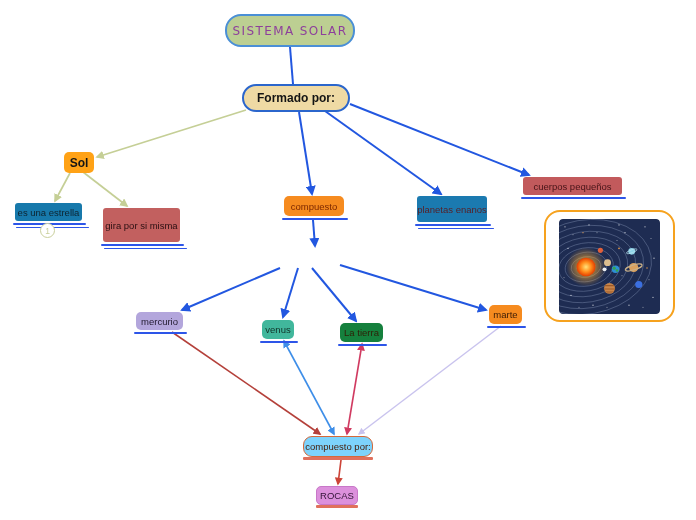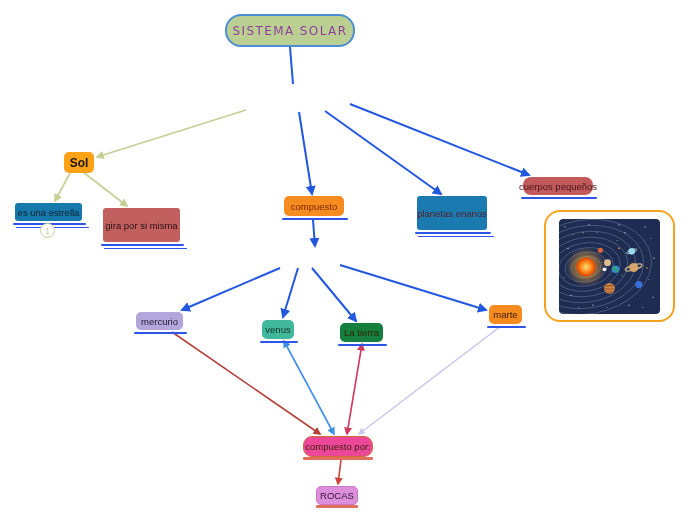--- a/index.html
+++ b/index.html
@@ -73,63 +73,66 @@
       <line x1="284" y1="341" x2="334" y2="434" stroke="#3e8ee8" stroke-width="1.6" marker-end="url(#arw3)" marker-start="url(#arw3)"></line>
       <line x1="362" y1="344" x2="347" y2="434" stroke="#d03a60" stroke-width="1.6" marker-end="url(#arw4)" marker-start="url(#arw4)"></line>
       <line x1="501" y1="326" x2="359" y2="434" stroke="#c9c3ee" stroke-width="1.4" marker-end="url(#arw5)"></line>
       <line x1="341" y1="460" x2="338" y2="484" stroke="#cc4438" stroke-width="1.6" marker-end="url(#arw6)"></line>
     </svg>
 
   <div class="nodes">
       <div class="node s-pill v-title" style="left: 225px; top: 14px; width: 130px; height: 33px; background: rgb(188, 207, 146); color: rgb(141, 63, 155); border: 2px solid rgb(74, 143, 214);">
         <span class="lbl">SISTEMA SOLAR</span>
       </div>
+      <div class="node s-pill v-key" style="left: 242px; top: 84px; width: 108px; height: 28px; background: rgb(239, 218, 164); color: rgb(20, 20, 20); border: 2px solid rgb(43, 102, 204);">
+        <span class="lbl">Formado por:</span>
+      </div>
       <div class="node s-round v-key" style="left: 64px; top: 152px; width: 30px; height: 21px; background: rgb(255, 162, 22); color: rgb(21, 21, 21);">
         <span class="lbl">Sol</span>
       </div>
       <div class="node s-box v-plain" style="left: 15px; top: 203px; width: 67px; height: 18px; background: rgb(23, 121, 171); color: rgb(13, 36, 48);">
         <span class="lbl">es una estrella</span>
         <i class="ul" style="background: rgb(45, 85, 232);"></i>
         <i class="ul2" style="background: rgb(45, 85, 232);"></i>
       </div>
       <div class="node s-box v-plain" style="left: 103px; top: 208px; width: 77px; height: 34px; background: rgb(194, 96, 95); color: rgb(42, 15, 18);">
         <span class="lbl">gira por si misma</span>
         <i class="ul" style="background: rgb(45, 85, 232);"></i>
         <i class="ul2" style="background: rgb(45, 85, 232);"></i>
       </div>
       <div class="node s-round v-plain" style="left: 284px; top: 196px; width: 60px; height: 20px; background: rgb(246, 139, 31); color: rgb(124, 40, 0);">
         <span class="lbl">compuesto</span>
         <i class="ul" style="background: rgb(45, 85, 232);"></i>
       </div>
-      <div class="node s-box v-plain" style="left: 417px; top: 196px; width: 70px; height: 34px; background: rgb(27, 122, 176); color: rgb(87, 31, 38);">
+      <div class="node s-box v-plain" style="left: 417px; top: 196px; width: 70px; height: 26px; background: rgb(27, 122, 176); color: rgb(87, 31, 38);">
         <span class="lbl">planetas enanos</span>
         <i class="ul" style="background: rgb(45, 85, 232);"></i>
         <i class="ul2" style="background: rgb(45, 85, 232);"></i>
       </div>
-      <div class="node s-box v-plain" style="left: 523px; top: 177px; width: 70px; height: 18px; background: rgb(194, 90, 92); color: rgb(71, 20, 24); border-radius: 8px;">
+      <div class="node s-box v-plain" style="left: 523px; top: 177px; width: 99px; height: 18px; background: rgb(194, 90, 92); color: rgb(71, 20, 24);">
         <span class="lbl">cuerpos pequeños</span>
         <i class="ul" style="background: rgb(45, 85, 232);"></i>
       </div>
       <div class="node s-round v-plain" style="left: 136px; top: 312px; width: 47px; height: 18px; background: rgb(179, 166, 220); color: rgb(34, 26, 48);">
         <span class="lbl">mercurio</span>
         <i class="ul" style="background: rgb(45, 85, 232);"></i>
       </div>
       <div class="node s-round v-plain" style="left: 262px; top: 320px; width: 32px; height: 19px; background: rgb(65, 183, 156); color: rgb(16, 50, 40);">
         <span class="lbl">venus</span>
         <i class="ul" style="background: rgb(45, 85, 232);"></i>
       </div>
       <div class="node s-round v-plain" style="left: 340px; top: 323px; width: 43px; height: 19px; background: #15803d; color: rgb(46, 34, 8);">
         <span class="lbl">La tierra</span>
         <i class="ul" style="background: rgb(45, 85, 232);"></i>
       </div>
       <div class="node s-round v-plain" style="left: 489px; top: 305px; width: 33px; height: 19px; background: rgb(246, 139, 31); color: rgb(60, 28, 6);">
         <span class="lbl">marte</span>
         <i class="ul" style="background: rgb(45, 85, 232);"></i>
       </div>
-      <div class="node s-soft v-plain" style="left: 303px; top: 436px; width: 70px; height: 21px; background: #ec4899; color: rgb(68, 28, 8); border: 1px solid rgb(212, 105, 58); justify-content: center;">
+      <div class="node s-soft v-plain" style="left: 303px; top: 436px; width: 70px; height: 21px; background: #7dd3fc; color: rgb(68, 28, 8); border: 1px solid rgb(212, 105, 58); justify-content: center;">
         <span class="lbl">compuesto por:</span>
         <i class="ul salmon" style="background: rgb(224, 112, 92);"></i>
       </div>
       <div class="node s-round v-plain" style="left: 316px; top: 486px; width: 42px; height: 19px; background: rgb(220, 144, 220); color: rgb(51, 20, 56); border: 1px solid rgb(200, 119, 200);">
         <span class="lbl">ROCAS</span>
         <i class="ul salmon" style="background: rgb(224, 112, 92);"></i>
       </div>
     </div>
 
   <div class="badge">

